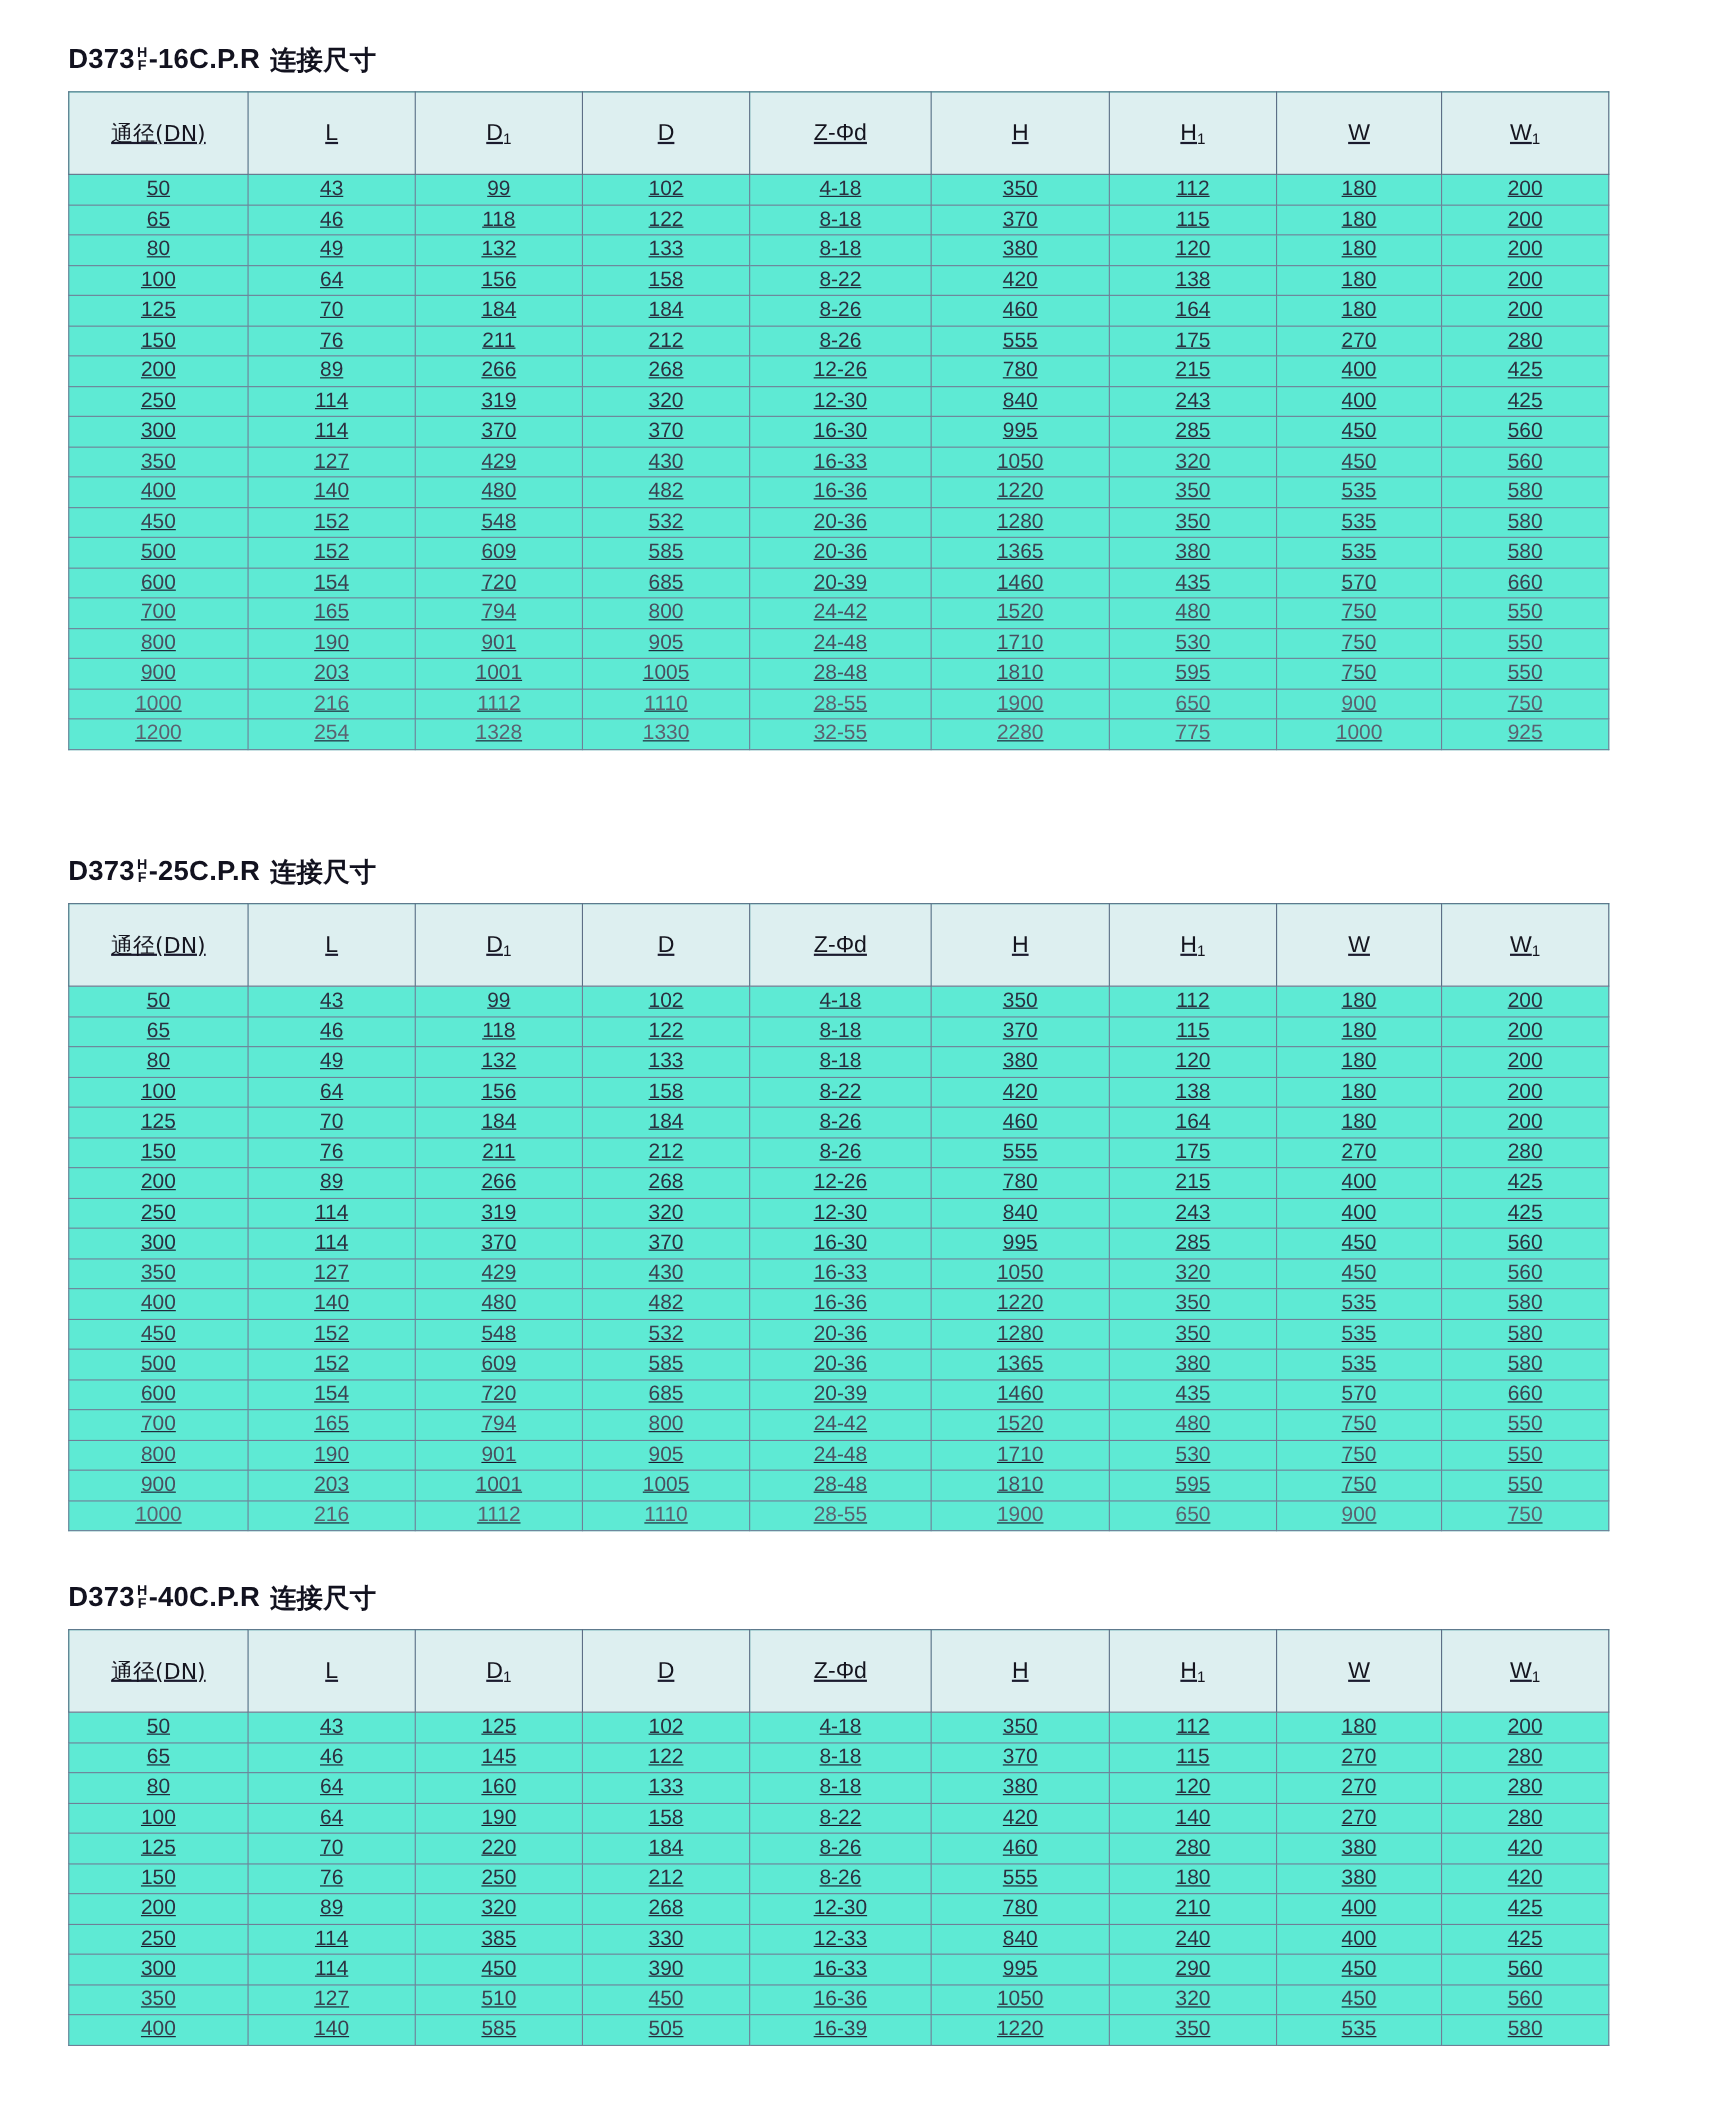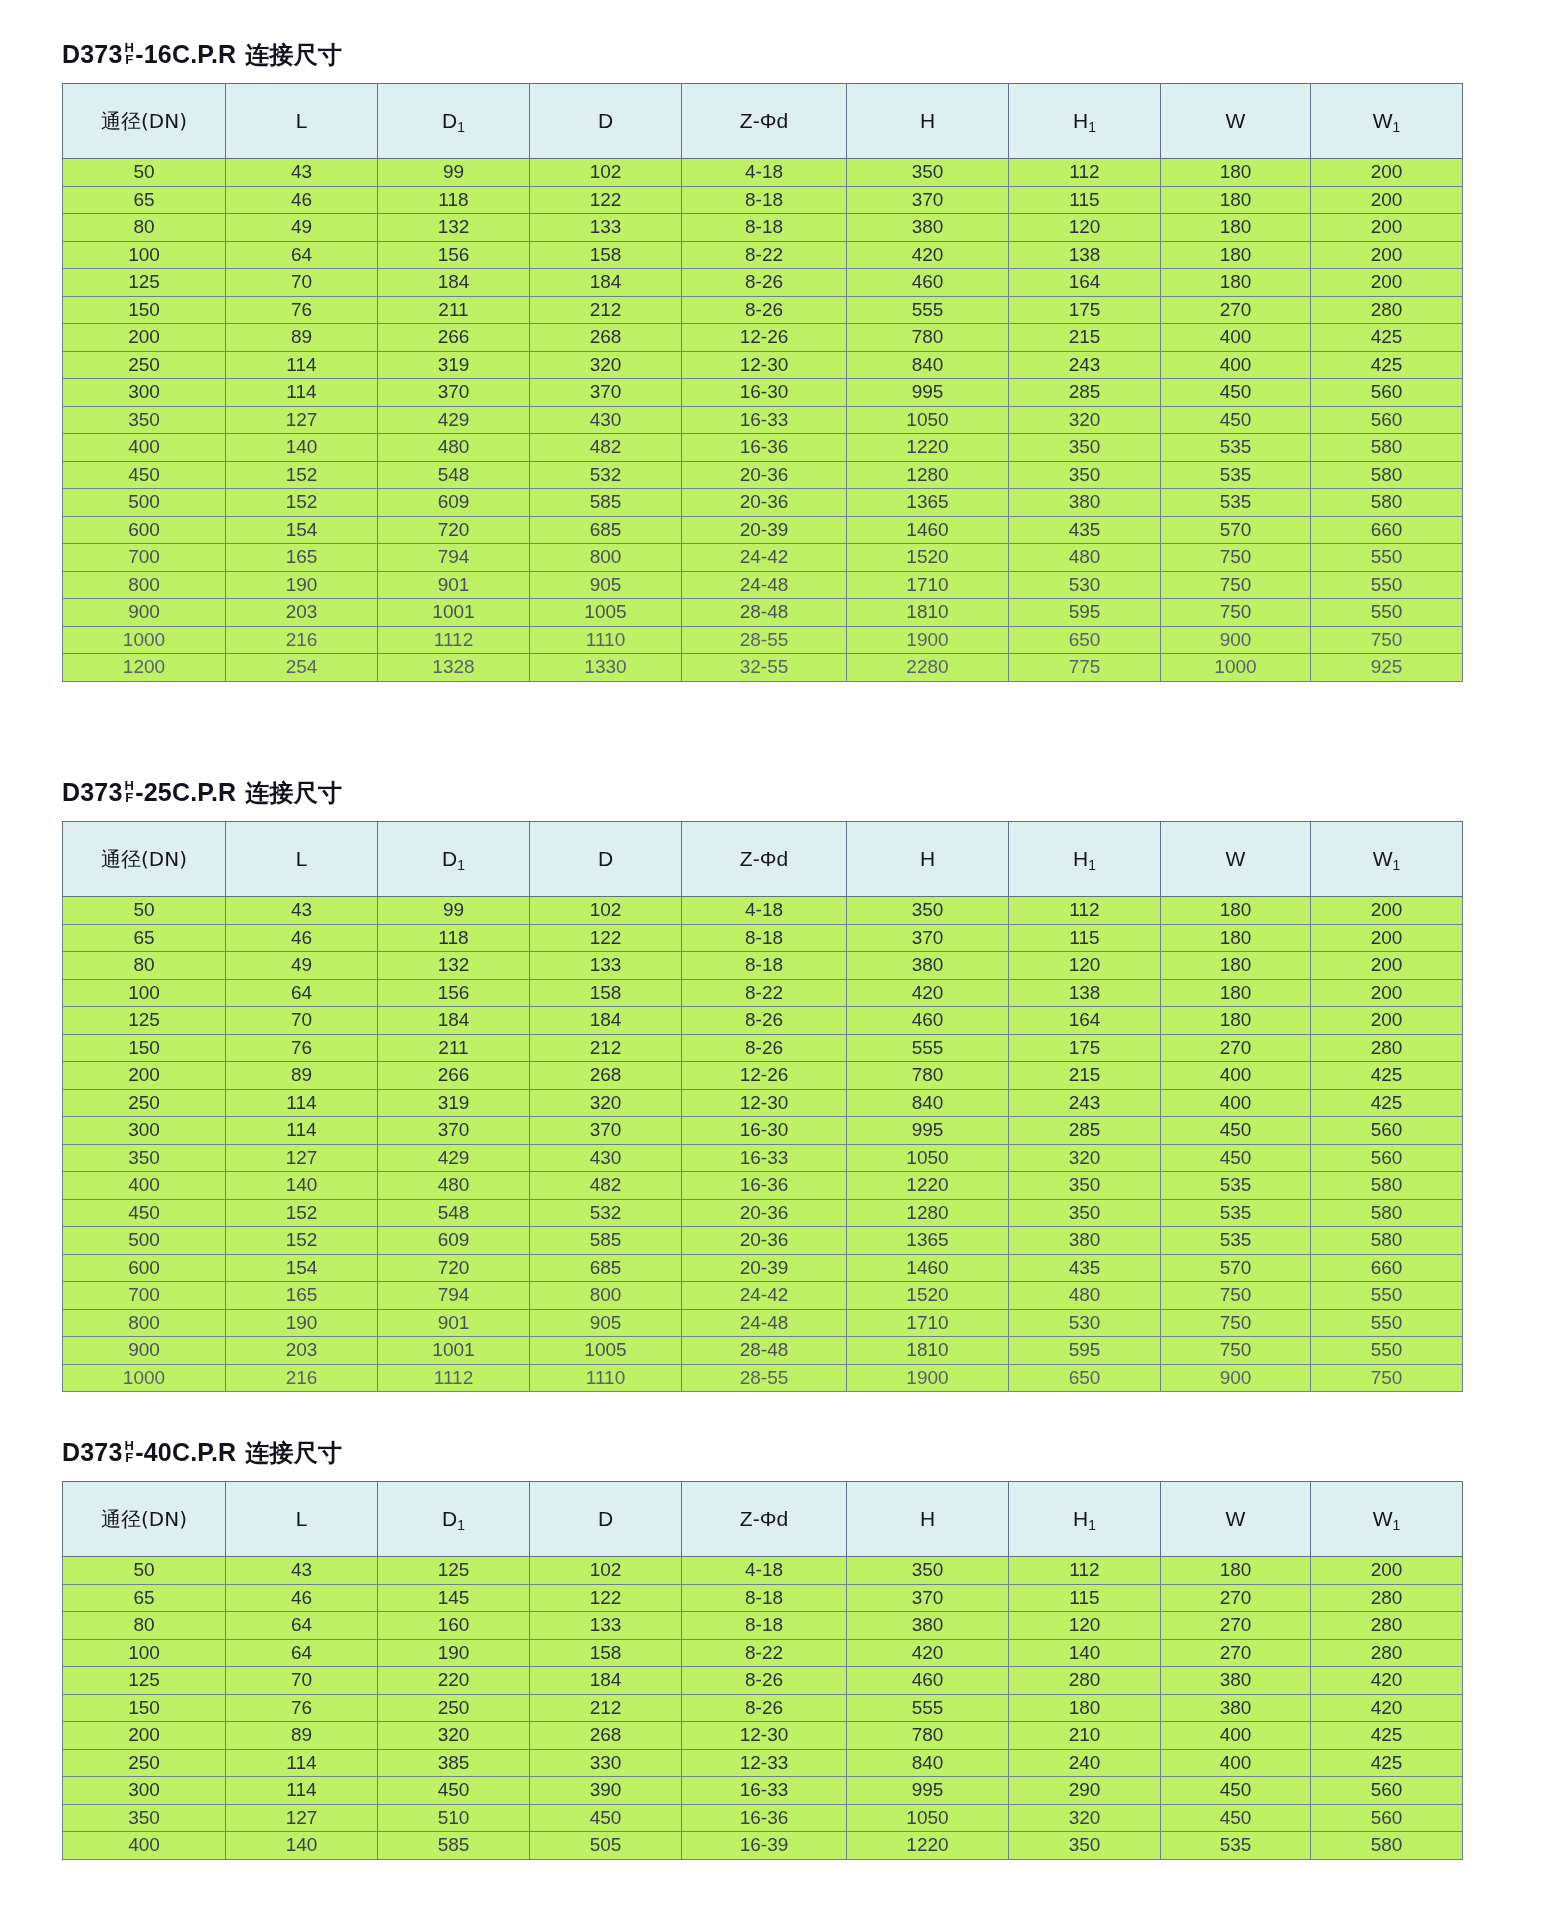--- a/index.html
+++ b/index.html
@@ -61,21 +61,22 @@
     margin-left: 9px;
     font-size: 24px;
     text-align: center;
   }
 
   
   table.dim {
     border-collapse: collapse;
     width: 1400px;
     table-layout: fixed;
-    background: #bef264;
+    background: #5eead4;
+    text-decoration: underline;
   }
   table.dim th, table.dim td {
     border: 1px solid #6f7f97;
     text-align: center;
     vertical-align: middle;
     font-size: 19px;
     color: #2b3040;
     padding: 0;
     height: 26px;
     font-weight: normal;

